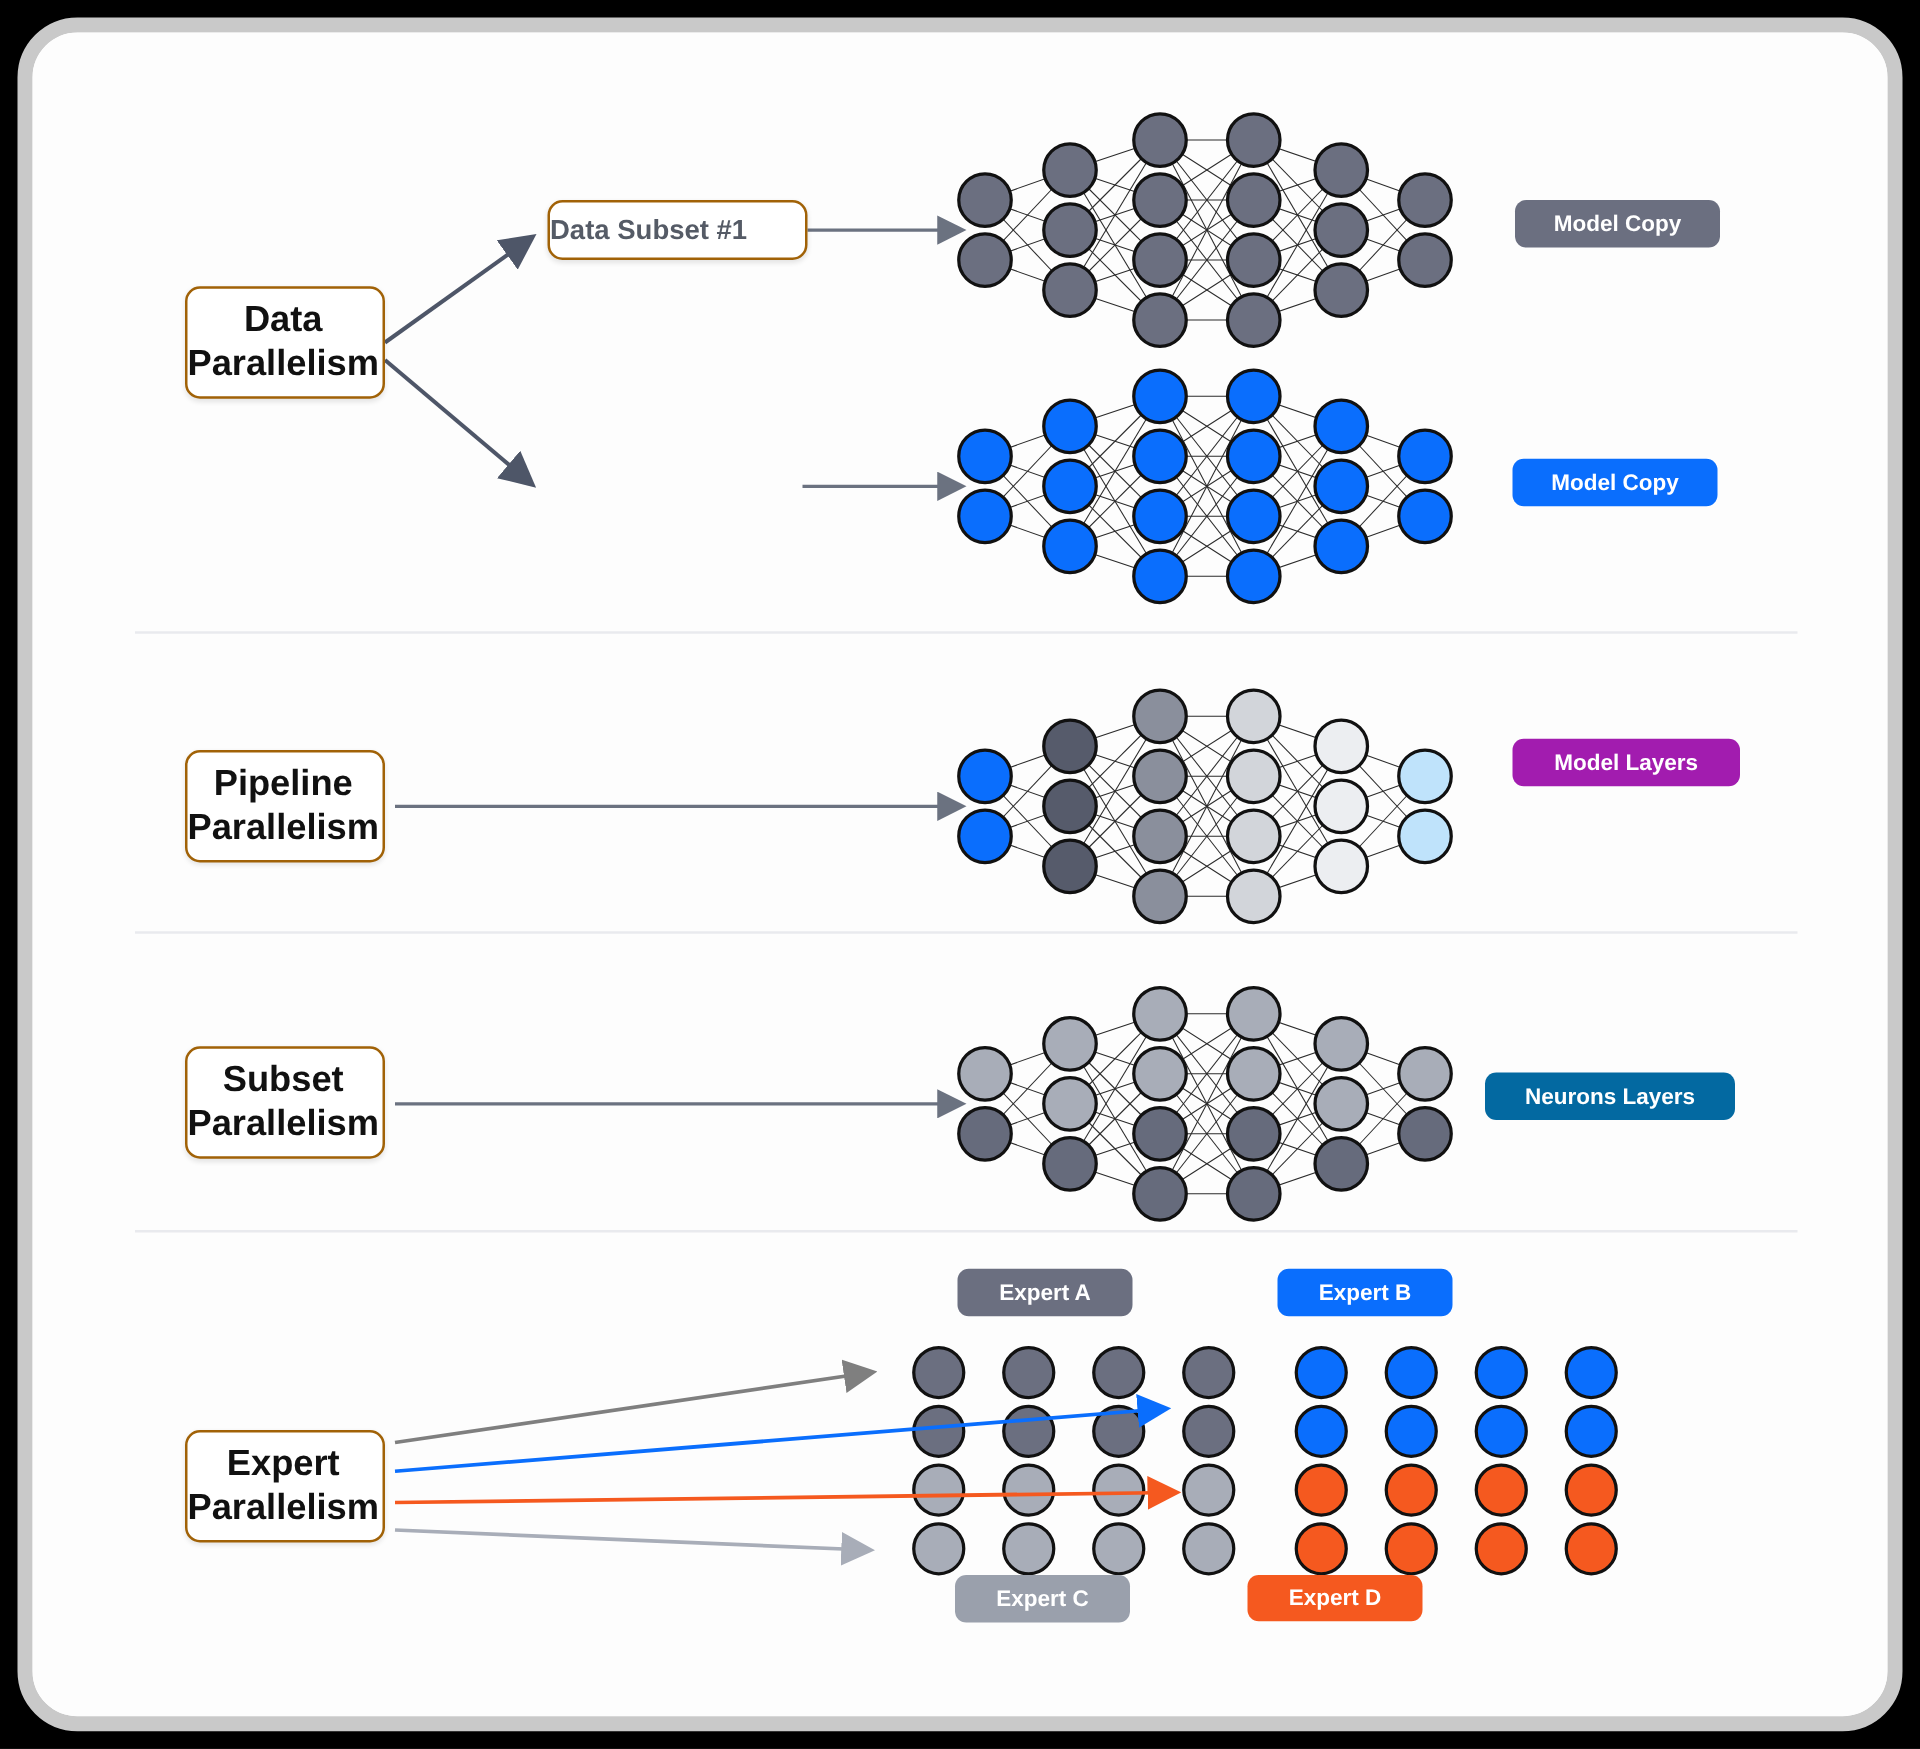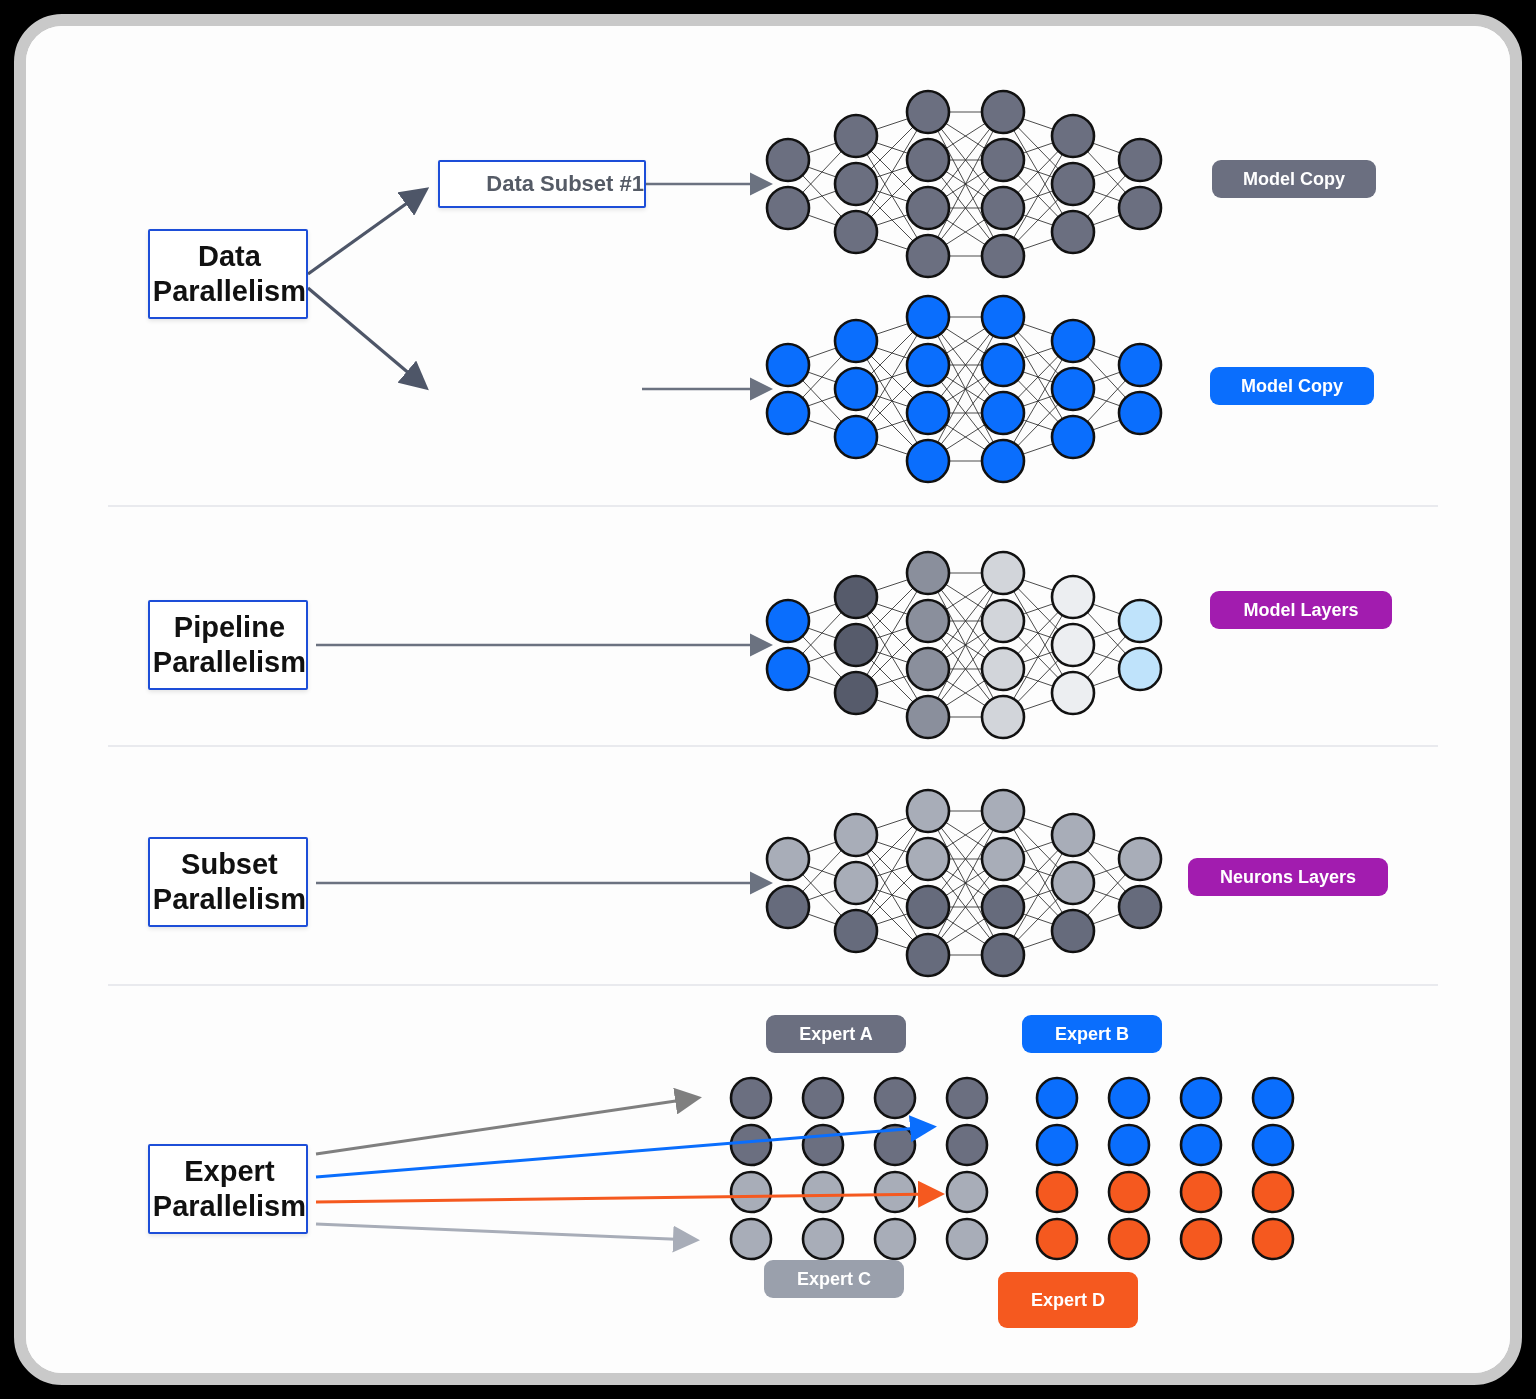--- a/index.html
+++ b/index.html
@@ -33,26 +33,26 @@
   svg.layer {
     position: absolute;
     left: 0; top: 0;
     width: 1484px;
     height: 1347px;
     pointer-events: none;
   }
   .node-box {
     position: absolute;
     background: #ffffff;
-    border: 2px solid #1d4ed8;
-    border-radius: 2px;
+    border: 2px solid #a16207;
+    border-radius: 12px;
     box-shadow: 0 2px 4px rgba(0,0,0,0.10);
     display: flex;
     align-items: center;
-    justify-content: flex-end;
+    justify-content: flex-start;
     text-align: center;
     font-weight: bold;
     box-sizing: border-box;
   }
   .title-box {
     font-size: 29px;
     color: #111111;
     line-height: 1.22;
   }
   .subset-box {
@@ -480,38 +480,38 @@
       <span>Model Layers</span>
     </div>
 
     <div class="node-box title-box" style="left:122px; top:811px; width:160px; height:90px;">
       <span>
         <span>Subset</span><br>
         <span>Parallelism</span>
       </span>
     </div>
 
-    <div class="badge" style="left:1162px; top:832px; width:200px; height:38px; background:#a21caf;">
+    <div class="badge" style="left:1162px; top:832px; width:200px; height:38px; background:#0369a1;">
       <span>Neurons Layers</span>
     </div>
 
     <div class="node-box title-box" style="left:122px; top:1118px; width:160px; height:90px;">
       <span>
         <span>Expert</span><br>
         <span>Parallelism</span>
       </span>
     </div>
 
     <div class="badge" style="left:740px; top:989px; width:140px; height:38px; background:#6b6f80;">
       <span>Expert A</span>
     </div>
     <div class="badge" style="left:996px; top:989px; width:140px; height:38px; background:#0a6efd;">
       <span>Expert B</span>
     </div>
     <div class="badge" style="left:738px; top:1234px; width:140px; height:38px; background:#9aa0ac;align-items:center;">
       <span>Expert C</span>
     </div>
-    <div class="badge" style="left:972px; top:1234px; width:140px; height:56px; background:#f5591f;margin-top:12px;">
+    <div class="badge" style="left:972px; top:1234px; width:140px; height:37px; background:#f5591f;">
       <span>Expert D</span>
     </div>
 
   </div>
 </div>
 
 </body></html>

